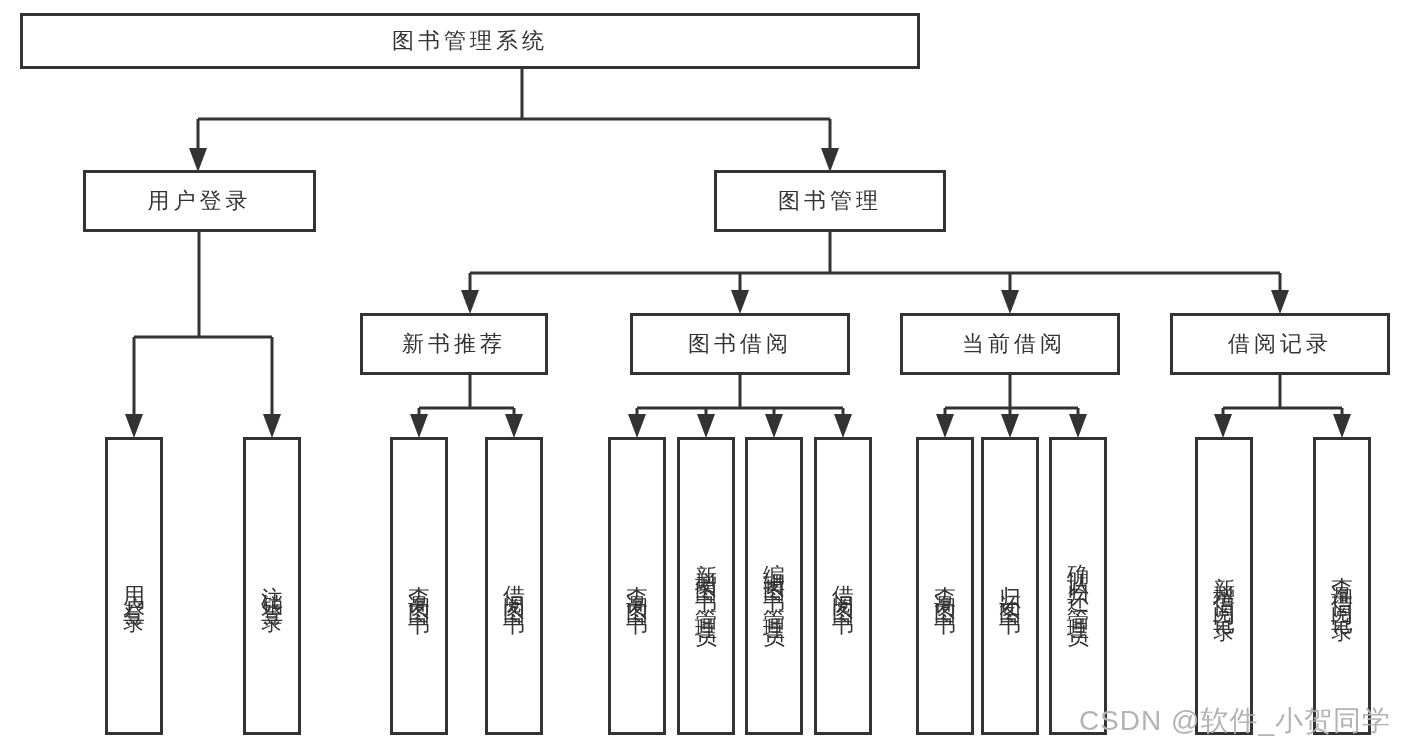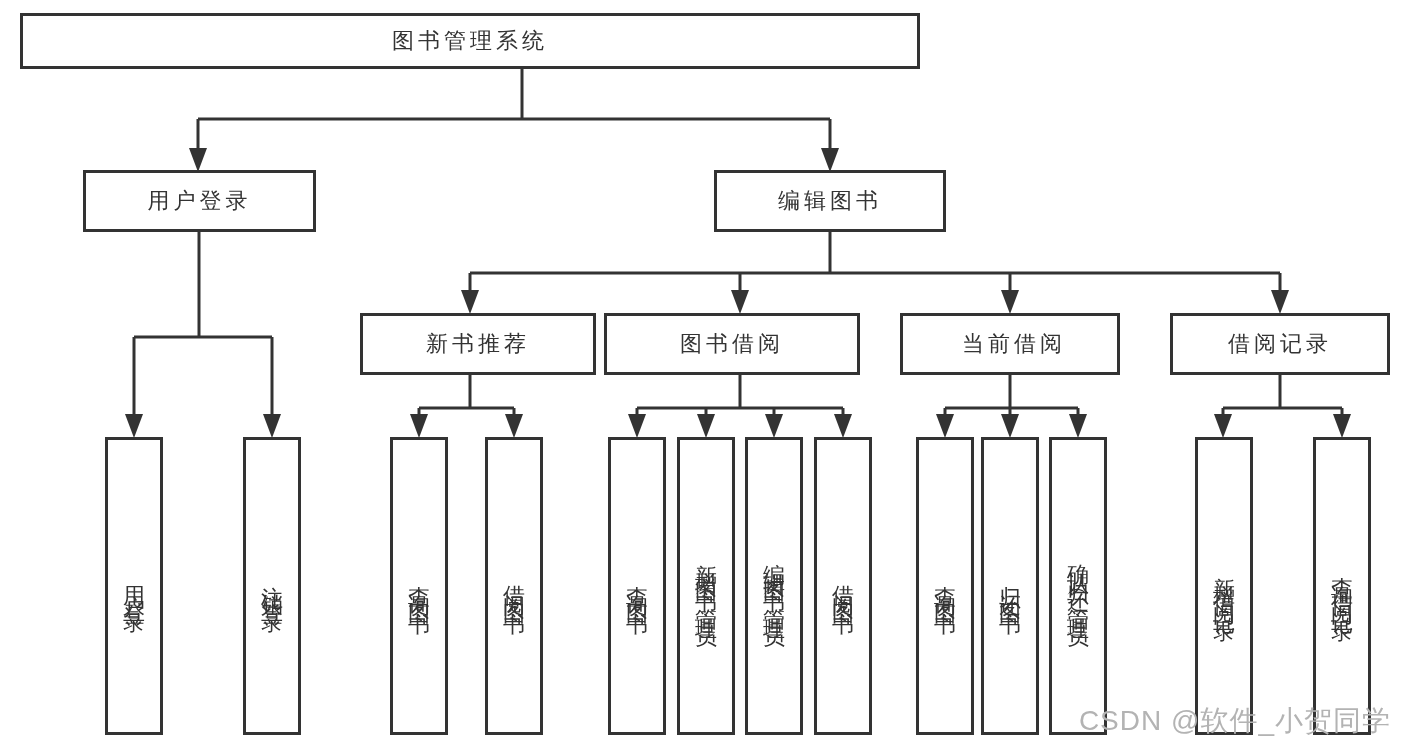--- a/index.html
+++ b/index.html
@@ -109,24 +109,24 @@
     <path d="M1223,408 H1342"></path>
     <path d="M1223,408 V416"></path>
     <polygon points="1214,414 1232,414 1223,438"></polygon>
     <path d="M1342,408 V416"></path>
     <polygon points="1333,414 1351,414 1342,438"></polygon>
   </svg>
 
   <div class="node" style="left:20px;top:13px;width:900px;height:56px;">图书管理系统</div>
 
   <div class="node" style="left:83px;top:170px;width:233px;height:62px;">用户登录</div>
-  <div class="node" style="left:714px;top:170px;width:232px;height:62px;">编辑图书</div>
+  <div class="node" style="left:714px;top:170px;width:232px;height:62px;">图书管理</div>
 
-  <div class="node" style="left:360px;top:313px;width:236px;height:62px;">新书推荐</div>
-  <div class="node" style="left:604px;top:313px;width:256px;height:62px;">图书借阅</div>
+  <div class="node" style="left:360px;top:313px;width:188px;height:62px;">新书推荐</div>
+  <div class="node" style="left:630px;top:313px;width:220px;height:62px;">图书借阅</div>
   <div class="node" style="left:900px;top:313px;width:220px;height:62px;padding-left:8px;">当前借阅</div>
   <div class="node" style="left:1170px;top:313px;width:220px;height:62px;">借阅记录</div>
 
   <div class="node leaf" style="left:105px;top:437px;width:58px;height:298px;">用户登录</div>
   <div class="node leaf" style="left:243px;top:437px;width:58px;height:298px;">注销登录</div>
 
   <div class="node leaf" style="left:390px;top:437px;width:58px;height:298px;">查询图书</div>
   <div class="node leaf" style="left:485px;top:437px;width:58px;height:298px;">借阅图书</div>
 
   <div class="node leaf" style="left:608px;top:437px;width:58px;height:298px;">查询图书</div>

